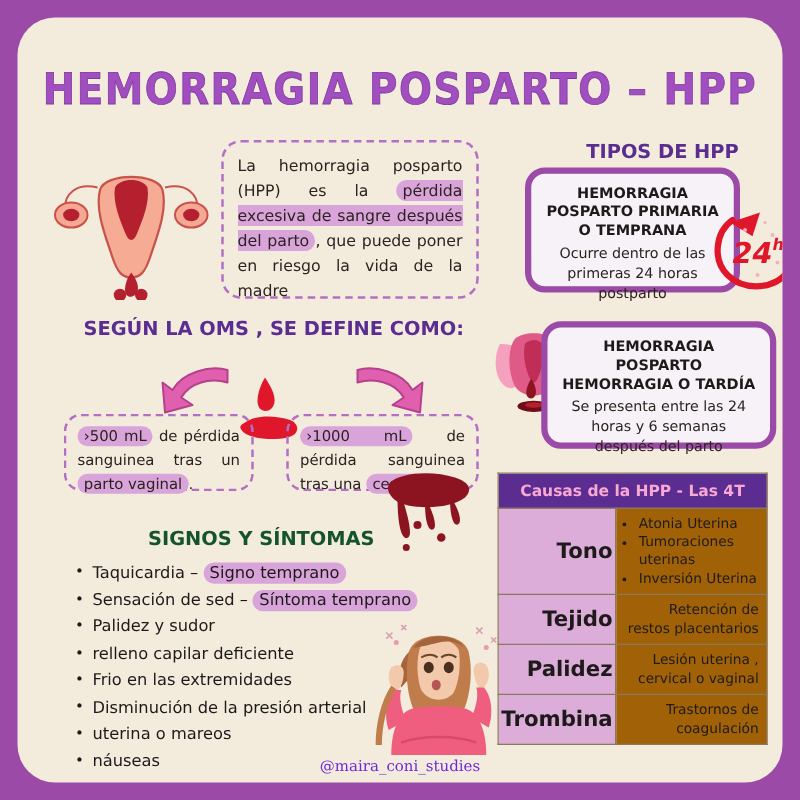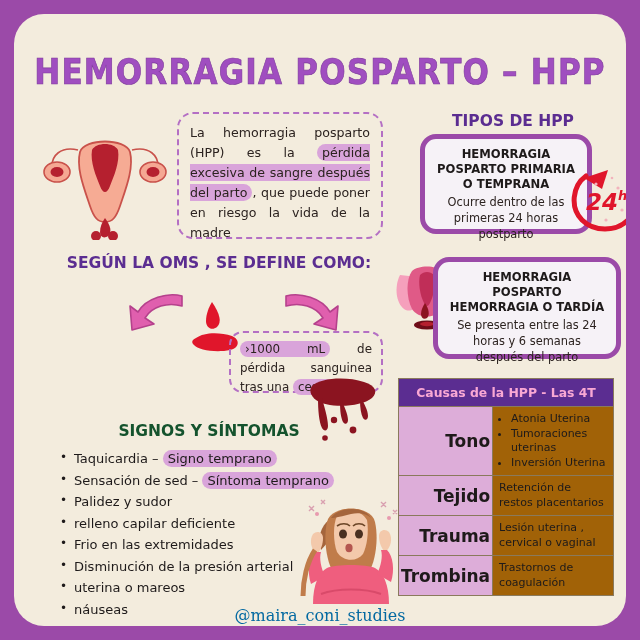--- a/index.html
+++ b/index.html
@@ -33,21 +33,21 @@
     border:2px dashed #b46fc4;border-radius:16px;
     box-sizing:border-box;padding:9px 11px;
   }
   .def-text{
     font-size:12.6px;line-height:20px;color:#2c2320;text-align:justify;
     font-family:"DejaVu Sans", sans-serif;
   }
   .hl{background:#d9a4da;border-radius:9px;padding:1px 5px;}
   
   .tipos-head{
-    position:absolute;left:399px;top:98px;width:200px;text-align:center;
+    position:absolute;left:416px;top:98px;width:200px;text-align:center;
     font-size:15.5px;font-weight:bold;color:#5b2d91;
     font-family:"DejaVu Sans", sans-serif;
   }
   .type-box{
     position:absolute;box-sizing:border-box;
     border:5px solid #9b4aa8;border-radius:16px;
     background:#f6f2f7;padding:8px 10px;text-align:center;
   }
   .tb1{left:406px;top:120px;width:172px;height:100px;}
   .tb2{left:419px;top:243px;width:188px;height:102px;}
@@ -101,27 +101,27 @@
   .tbl td.lab{
     background:#ddadd9;color:#1e1a1a;font-size:17px;font-weight:bold;
     text-align:right;border:1px solid #8a7a5c;width:62px;padding:4px 2px;
     font-family:"DejaVu Sans", sans-serif;
   }
   .tbl td.val{
     background:#a16207;color:#1e1a1a;font-size:11px;
     border:1px solid #8a7a5c;padding:5px 6px;line-height:14.5px;
     font-family:"DejaVu Sans", sans-serif;
   }
-  .tbl td.val.ctr{text-align:left;margin-left:32px;}
+  .tbl td.val.ctr{text-align:right;margin-left:32px;}
   .tbl ul{margin:0;padding:0 0 0 12px;list-style:disc;}
   .tbl ul li{margin:0;}
   
   .footer{
     position:absolute;left:0;top:592px;width:612px;text-align:center;
-    font-size:16px;color:#0369a1;
+    font-size:12px;color:#6d28d9;
     font-family:"DejaVu Serif", serif;
   }
 </style>
 </head>
 <body>
 
 <div class="frame">
 <div class="panel">
 
   <div class="title">HEMORRAGIA POSPARTO – HPP</div>
@@ -191,20 +191,25 @@
     <path d="M58 6 C44 2 22 8 14 22 L6 16 L8 40 L30 34 L21 28 C28 16 44 12 58 16 Z" fill="#e05fae" stroke="#b5418c" stroke-width="1.6" stroke-linejoin="round"></path>
   </svg>
   <svg class="arrow-r" viewBox="0 0 62 48">
     <path d="M4 6 C18 2 40 8 48 22 L56 16 L54 40 L32 34 L41 28 C34 16 18 12 4 16 Z" fill="#e05fae" stroke="#b5418c" stroke-width="1.6" stroke-linejoin="round"></path>
   </svg>
   <svg class="drop-mid" viewBox="0 0 68 56">
     <path d="M30 4 C38 16 40 24 35 29 C30 33 24 30 24 23 C24 16 27 9 30 4 Z" fill="#e0162b"></path>
     <path d="M14 40 C22 34 38 34 50 38 C58 41 58 50 48 52 C34 55 16 52 12 47 C9 44 10 42 14 40 Z" fill="#e0162b"></path>
   </svg>
 
+  <div class="vol-box vb1">
+    <div class="vol-text">
+      <span class="hl">›500 mL</span><span> de pérdida sanguinea tras un </span><span class="hl">parto vaginal</span><span>.</span>
+    </div>
+  </div>
   <div class="vol-box vb2">
     <div class="vol-text">
       <span class="hl">›1000 mL</span><span> de pérdida sanguinea tras una </span><span class="hl">cesárea</span>
     </div>
   </div>
 
   <svg class="blood-drip" viewBox="0 0 80 72">
     <path d="M6 12 C14 4 40 2 58 8 C70 12 72 18 66 24 C54 34 20 34 10 26 C4 21 3 16 6 12 Z" fill="#8b1420"></path>
     <path d="M12 24 C12 36 13 48 16 54 C18 58 22 57 22 52 C22 44 18 32 16 24 Z" fill="#8b1420"></path>
     <path d="M34 28 C34 38 35 44 37 48 C39 51 42 50 42 46 C42 40 38 32 36 27 Z" fill="#8b1420"></path>
@@ -264,21 +269,21 @@
           <li>Tumoraciones uterinas</li>
           <li>Inversión Uterina</li>
         </ul>
       </td>
     </tr>
     <tr>
       <td class="lab">Tejido</td>
       <td class="val ctr">Retención de restos placentarios</td>
     </tr>
     <tr>
-      <td class="lab">Trauma</td>
+      <td class="lab">Palidez</td>
       <td class="val ctr">Lesión uterina , cervical o vaginal</td>
     </tr>
     <tr>
       <td class="lab">Trombina</td>
       <td class="val ctr">Trastornos de coagulación</td>
     </tr>
   </tbody>
       </table>
 
   <div class="footer">@maira_coni_studies</div>

